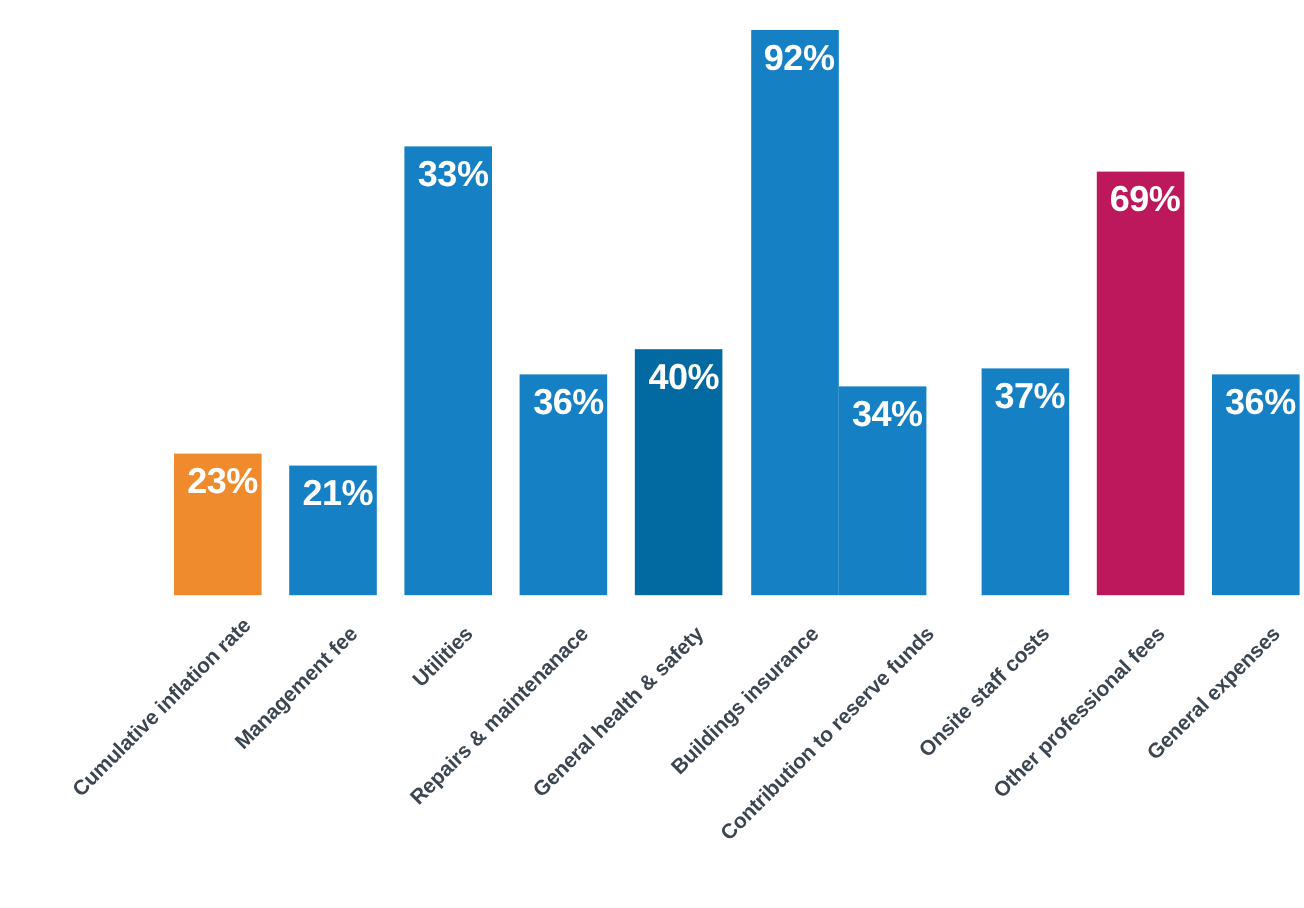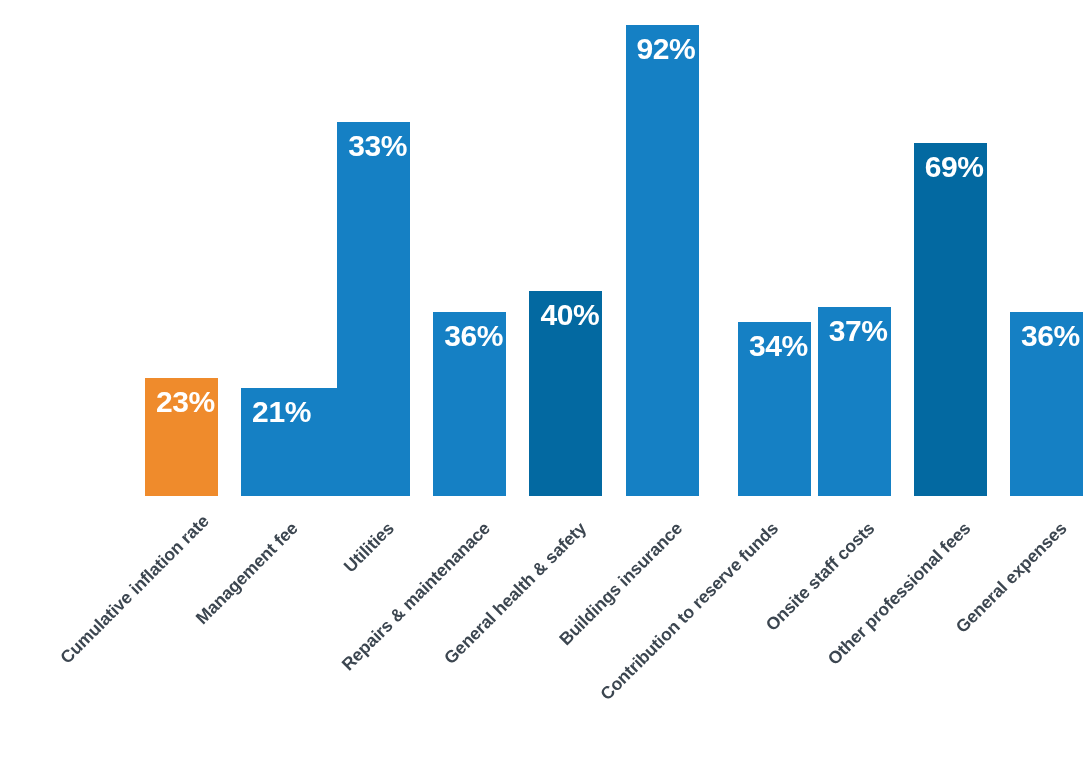--- a/index.html
+++ b/index.html
@@ -64,21 +64,21 @@
 
 <div id="chart-root">
   <div class="plot-area">
     <div id="bars-layer">
         <div class="bar-group" style="left: 145px; width: 73px; height: 117.76px; text-decoration: underline;">
           <div class="bar" style="height: 117.76px; background: rgb(239, 139, 44);">
             <span class="bar-value">23%</span>
           </div>
         </div>
         <div class="bar-group" style="left: 241.1px; width: 73px; height: 107.52px;">
-          <div class="bar" style="height: 107.52px; background: rgb(21, 128, 196); padding-left: 40px;">
+          <div class="bar" style="height: 107.52px; background: rgb(21, 128, 196);">
             <span class="bar-value">21%</span>
           </div>
         </div>
         <div class="bar-group" style="left: 337.2px; width: 73px; height: 373.76px;">
           <div class="bar" style="height: 373.76px; background: rgb(21, 128, 196);">
             <span class="bar-value">33%</span>
           </div>
         </div>
         <div class="bar-group" style="left: 433.3px; width: 73px; height: 184.32px;">
           <div class="bar" style="height: 184.32px; background: rgb(21, 128, 196);">
@@ -88,32 +88,32 @@
         <div class="bar-group" style="left: 529.4px; width: 73px; height: 204.8px;">
           <div class="bar" style="height: 204.8px; background: #0369a1;">
             <span class="bar-value">40%</span>
           </div>
         </div>
         <div class="bar-group" style="left: 625.5px; width: 73px; height: 471.04px;">
           <div class="bar" style="height: 471.04px; background: rgb(21, 128, 196);">
             <span class="bar-value">92%</span>
           </div>
         </div>
-        <div class="bar-group" style="left: 738px; width: 73px; height: 174.08px;">
+        <div class="bar-group" style="left: 699px; width: 73px; height: 174.08px;">
           <div class="bar" style="height: 174.08px; background: rgb(21, 128, 196);">
             <span class="bar-value">34%</span>
           </div>
         </div>
         <div class="bar-group" style="left: 817.7px; width: 73px; height: 189.44px; text-decoration: underline;">
           <div class="bar" style="height: 189.44px; background: rgb(21, 128, 196);">
             <span class="bar-value">37%</span>
           </div>
         </div>
         <div class="bar-group" style="left: 913.8px; width: 73px; height: 353.28px;">
-          <div class="bar" style="height: 353.28px; background: #0369a1;">
+          <div class="bar" style="height: 353.28px; background: #be185d;">
             <span class="bar-value">69%</span>
           </div>
         </div>
         <div class="bar-group" style="left: 1009.9px; width: 73px; height: 184.32px;">
           <div class="bar" style="height: 184.32px; background: rgb(21, 128, 196);">
             <span class="bar-value">36%</span>
           </div>
         </div>
       </div>
     <div id="tick-layer">

